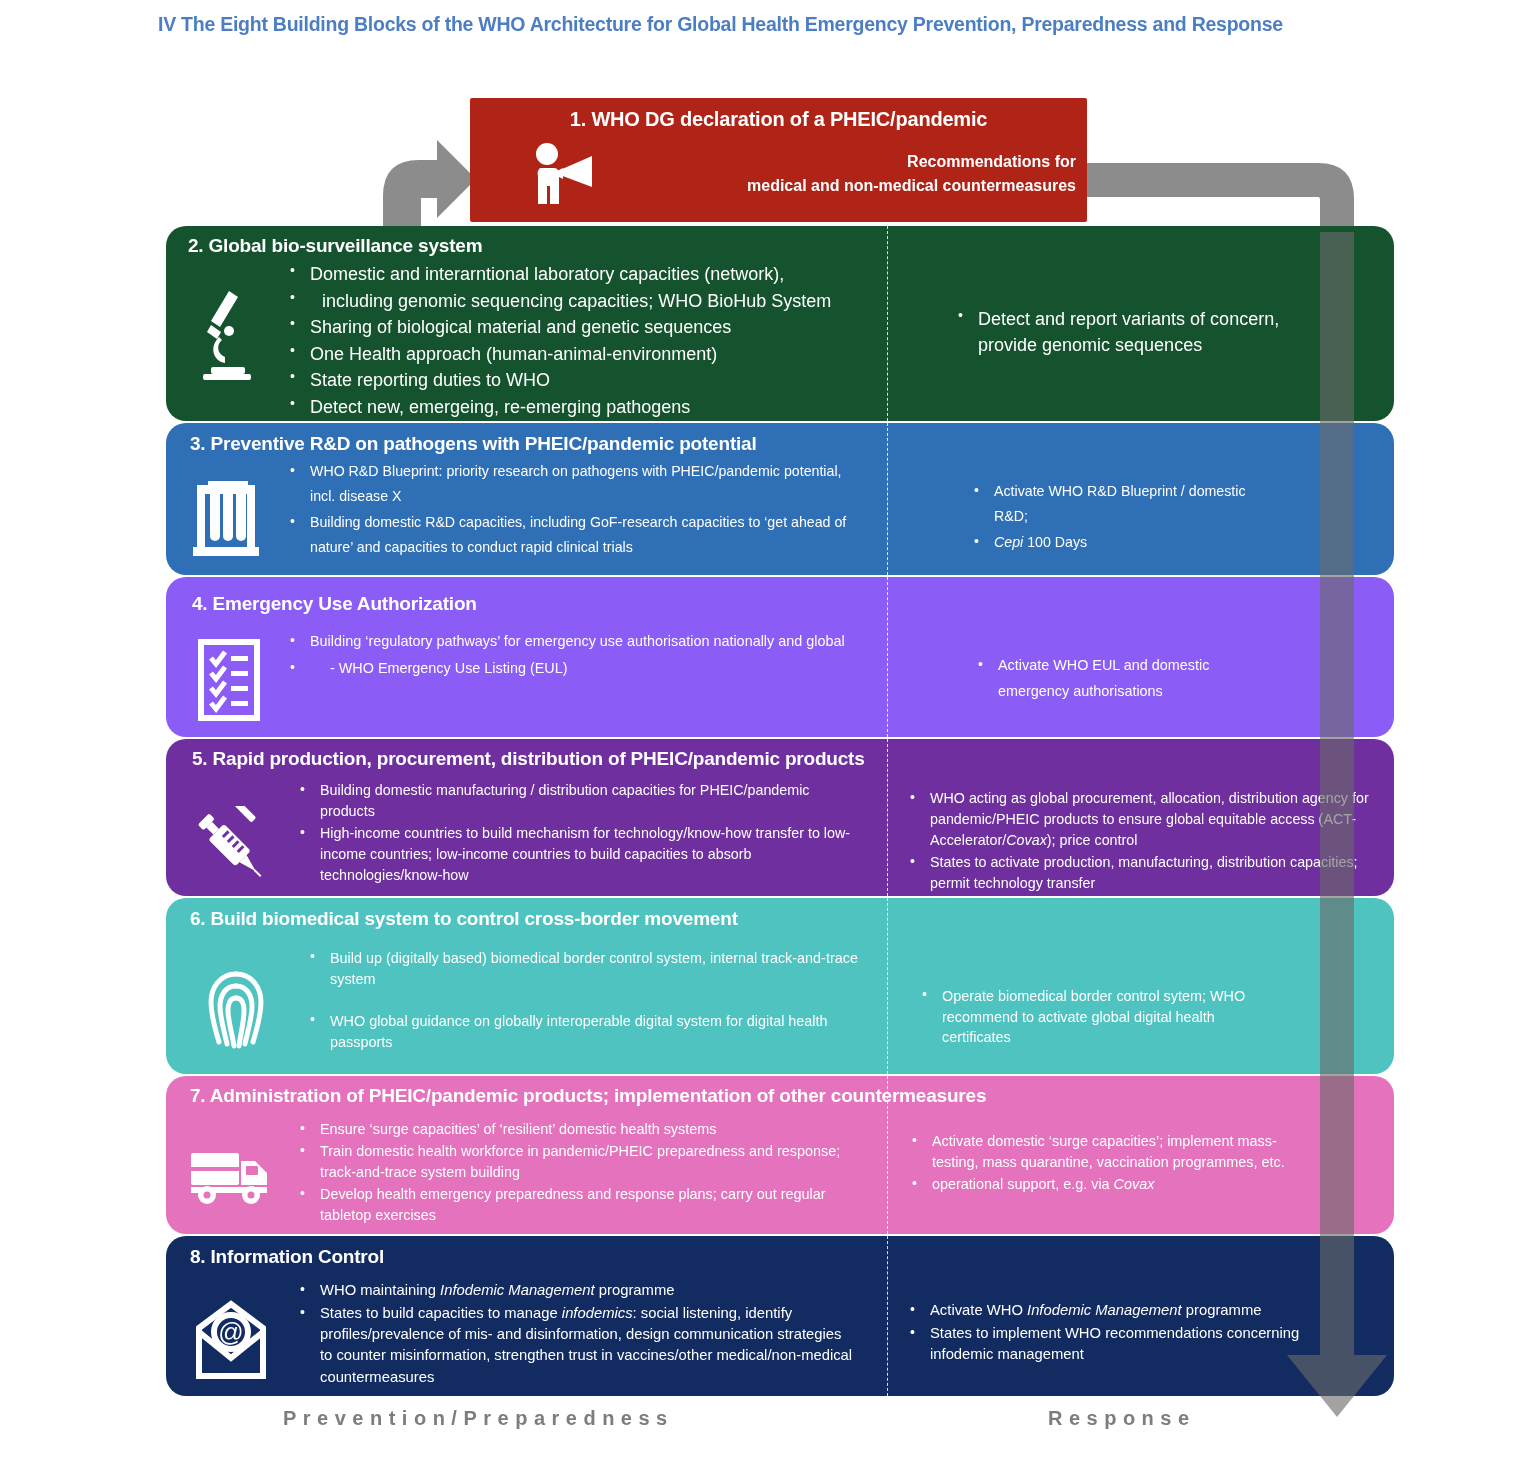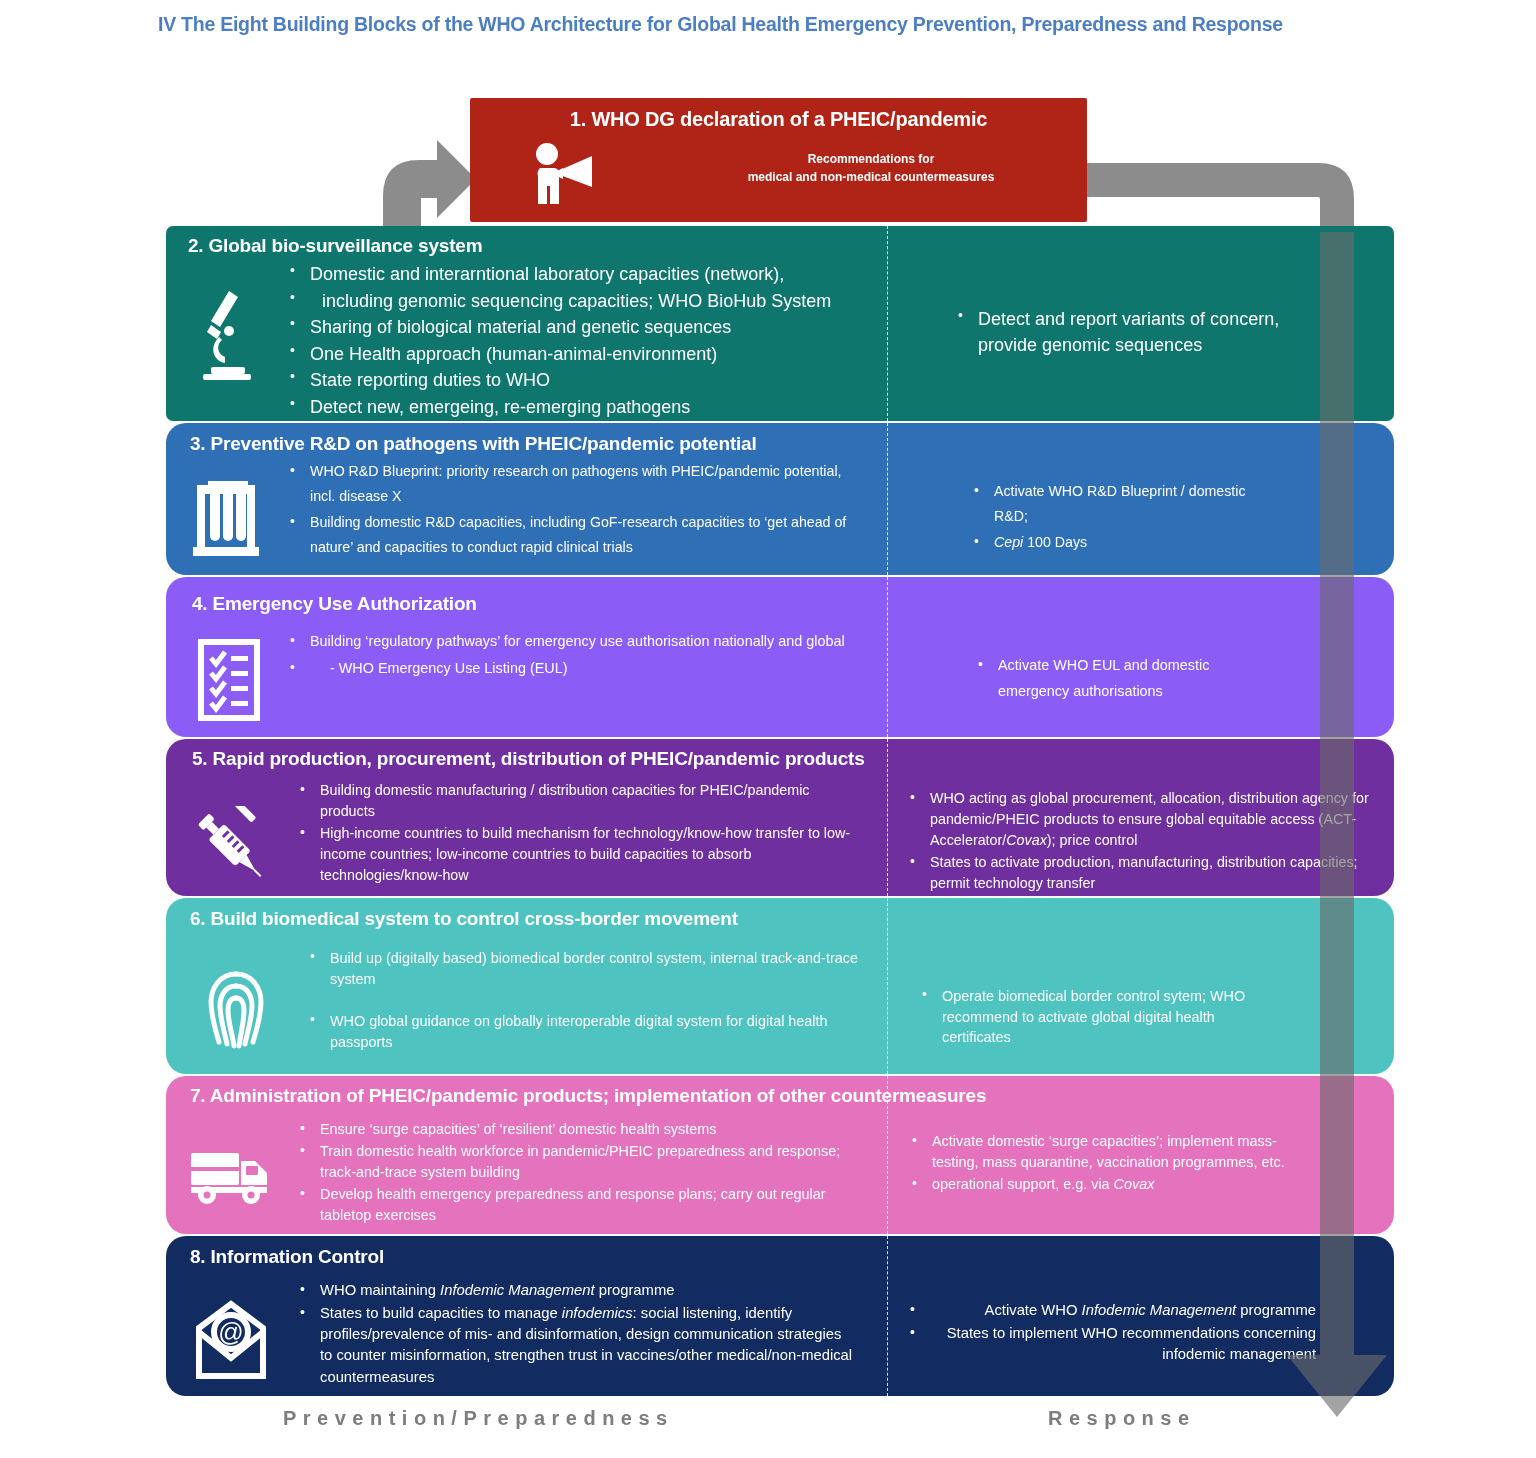--- a/index.html
+++ b/index.html
@@ -97,30 +97,30 @@
   }
   #block-1 .b1-title {
     text-align:center;
     font-size:20px; font-weight:700;
     padding-top:10px;
     letter-spacing:-0.2px;
   }
   #block-1 .b1-body {
     position:absolute; left:196px; top:52px;
     width:410px;
-    text-align:center;
-    font-size:12px; font-weight:700;
+    text-align:right;
+    font-size:16px; font-weight:700;
     line-height:1.5;
   }
   #block-1 .b1-icon {
     position:absolute; left:60px; top:44px;
   }
 
   
-  #block-2 { background:#0f766e; min-height:179px;border-radius:7px; }
+  #block-2 { background:#14532d; min-height:179px; }
   #block-2 .block-title { padding:9px 0 2px 22px; }
   #block-2 .col-left ul { padding-top:3px; }
   #block-2 .icon-cell { padding-top:26px; }
   #block-2 .col-right { padding:48px 0 0 66px; }
 
   
   #block-3 { background:#2f6fb5; min-height:152px; }
   #block-3 .block-title { padding:10px 0 4px 24px; }
   #block-3 .icon-cell { padding-top:22px; }
   #block-3 ul.bullets { font-size:14.2px; line-height:1.75; }
@@ -154,21 +154,21 @@
   #block-7 .block-title { padding:9px 0 4px 24px; }
   #block-7 .icon-cell { padding-top:36px; flex:0 0 130px; }
   #block-7 ul.bullets { font-size:14.4px; line-height:1.45; padding-top:8px; }
   #block-7 .col-right { padding:12px 0 0 20px; }
 
   
   #block-8 { background:#122b61; min-height:160px; }
   #block-8 .block-title { padding:10px 0 4px 24px; }
   #block-8 .icon-cell { padding-top:26px; flex:0 0 130px; }
   #block-8 ul.bullets { font-size:14.8px; line-height:1.45; padding-top:8px; }
-  #block-8 .col-right { padding:20px 0 0 18px;text-align:right; }
+  #block-8 .col-right { padding:20px 0 0 18px; }
   #block-8 .col-right ul.bullets { font-size:14.8px; line-height:1.45; }
 
   
   .footer-label {
     position:absolute;
     font-size:20px; font-weight:700;
     color:#7d7d7d;
     letter-spacing:6.5px;
     z-index:6;
     white-space:nowrap;

